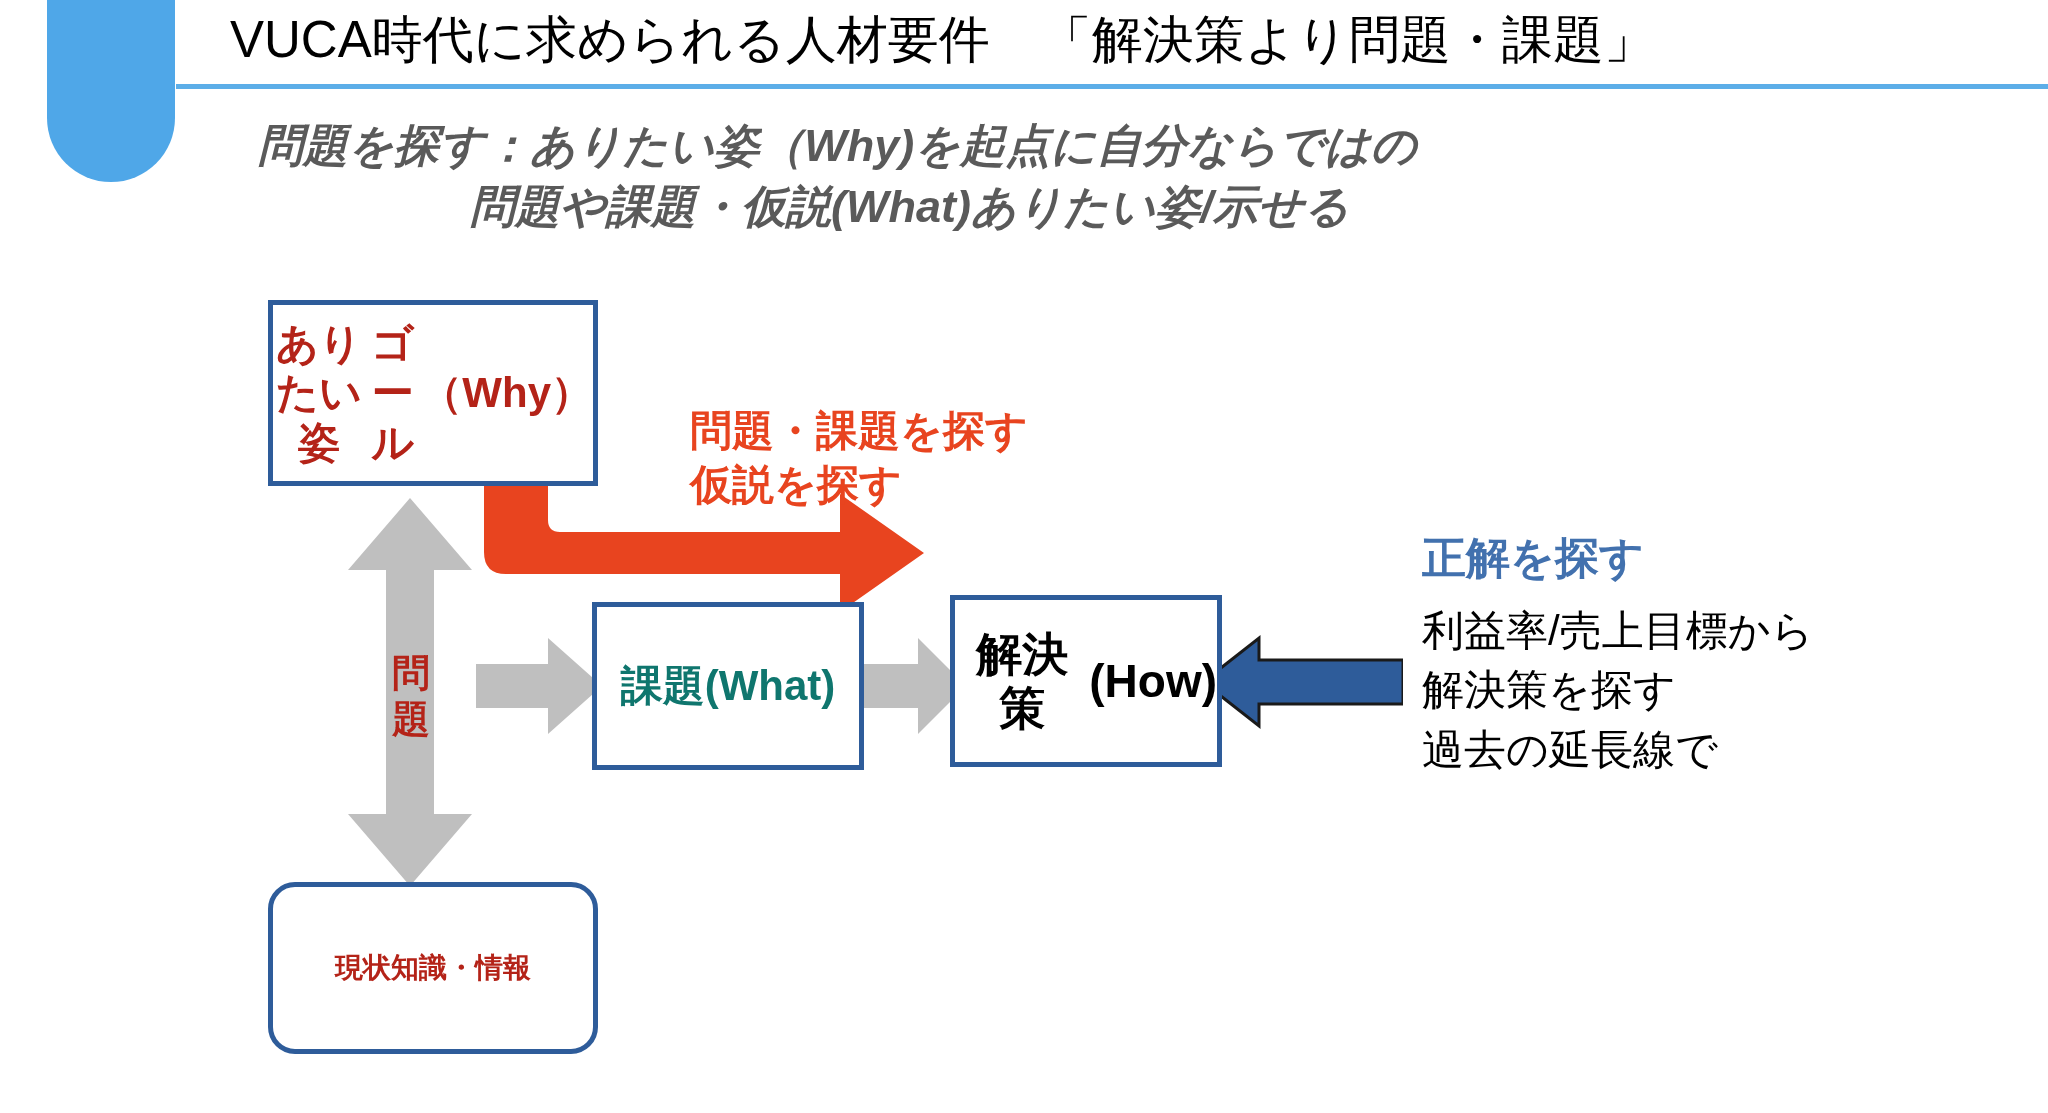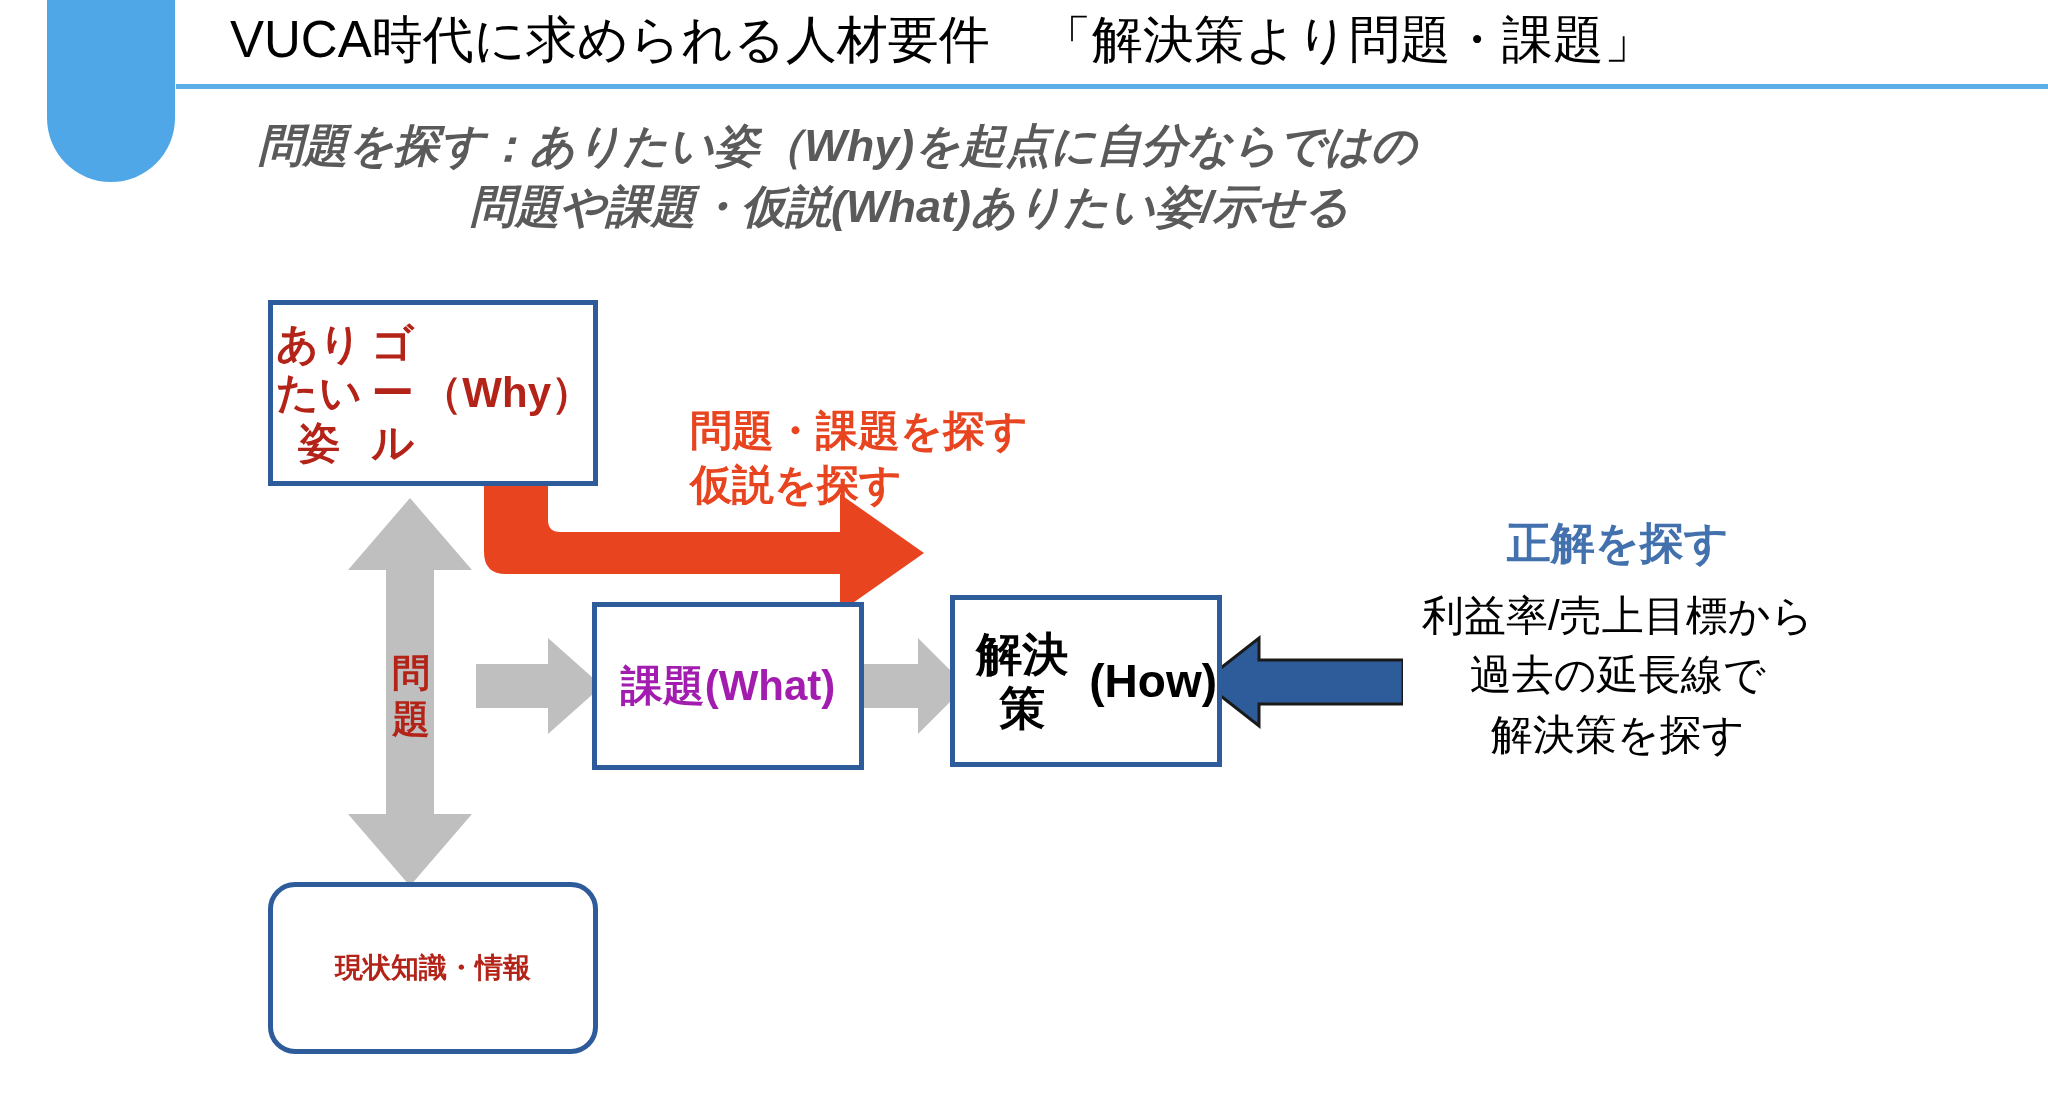--- a/index.html
+++ b/index.html
@@ -87,21 +87,21 @@
     height: 186px;
     font-size: 42px;
     color: #B42318;
   }
   #box-what {
     left: 592px;
     top: 602px;
     width: 272px;
     height: 168px;
     font-size: 42px;
-    color: #a21caf;
+    color: #0f766e;
   }
   #box-how {
     left: 950px;
     top: 595px;
     width: 272px;
     height: 172px;
     font-size: 46px;
     color: #000000;
   }
   #box-current {
@@ -171,22 +171,21 @@
     top: 632px;
     width: 200px;
     height: 100px;
     z-index: 5;
   }
 
   
   #right-note {
     position: absolute;
     left: 1422px;
-    top: 517px;
-    text-align: center;
+    top: 532px;
   }
   #right-note .note-head {
     font-size: 44px;
     font-weight: bold;
     color: #4271AE;
     line-height: 1.2;
     margin-bottom: 16px;
   }
   #right-note .note-body {
     font-size: 42px;
@@ -253,18 +252,18 @@
   </div>
 
   <svg id="blue-arrow" viewBox="0 0 200 100">
     <polygon points="0,50 56,6 56,28 200,28 200,72 56,72 56,94" fill="#2E5C9A" stroke="#1A1A1A" stroke-width="3"></polygon>
   </svg>
 
   <div id="right-note">
     <div class="note-head">正解を探す</div>
     <div class="note-body">
       <div>利益率/売上目標から</div>
+      <div>解決策を探す</div>
       <div>過去の延長線で</div>
-      <div>解決策を探す</div>
     </div>
   </div>
 
 </div>
 
 </body></html>

